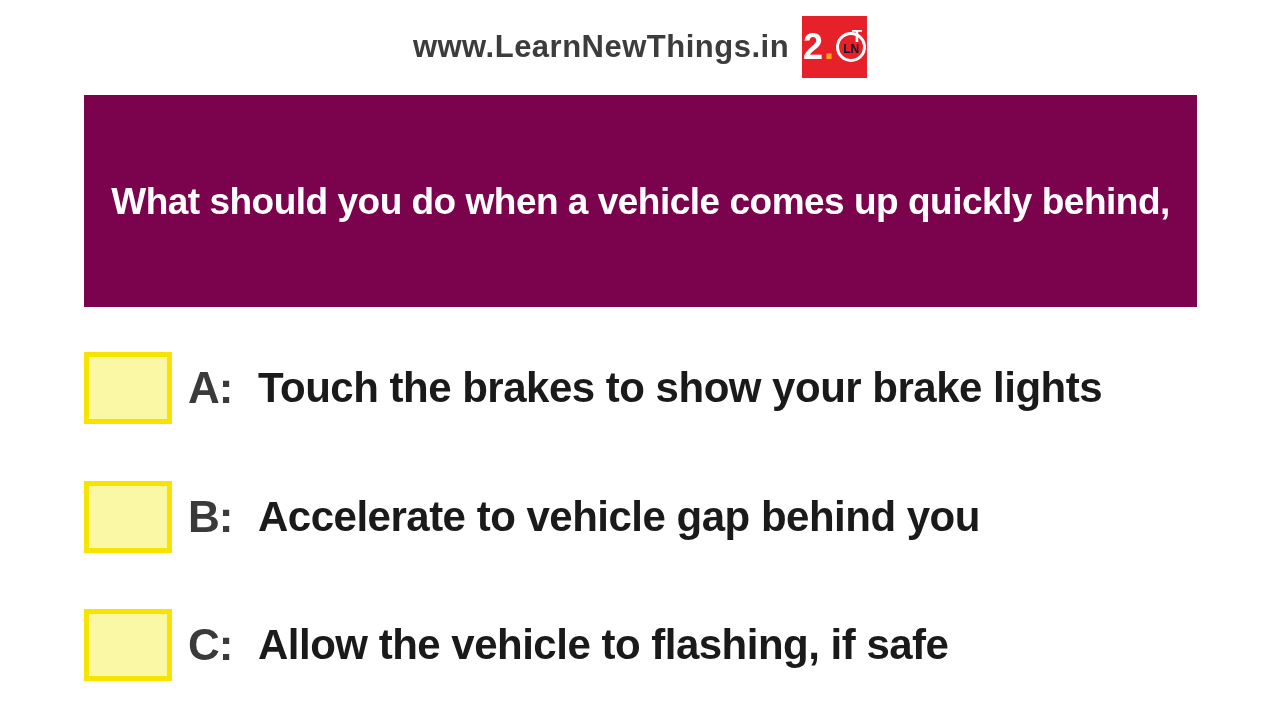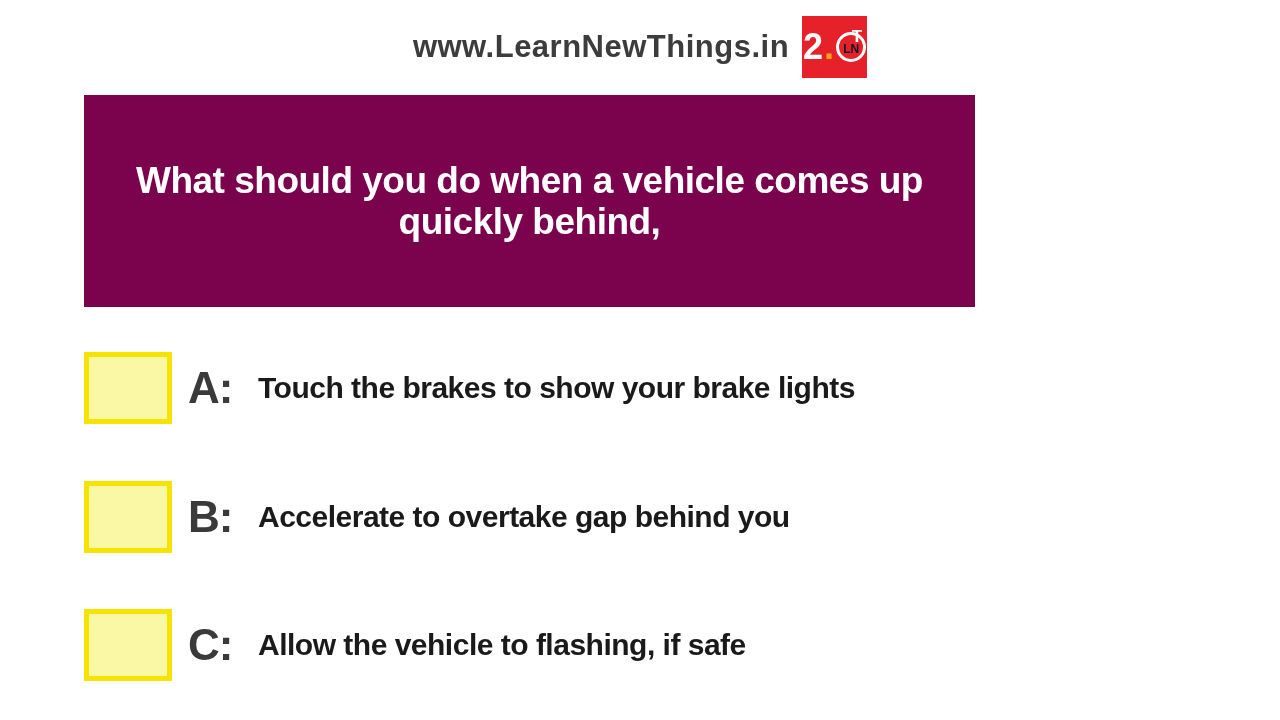--- a/index.html
+++ b/index.html
@@ -79,21 +79,21 @@
     font-size: 17px;
     font-weight: bold;
     line-height: 1;
   }
 
   
   .question-banner {
     position: absolute;
     left: 84px;
     top: 95px;
-    width: 891px;
+    width: 1113px;
     height: 212px;
     background: #7b024d;
     display: flex;
     flex-direction: column;
     align-items: center;
     justify-content: center;
     text-align: center;
   }
   .question-line {
     color: #ffffff;
@@ -124,21 +124,21 @@
   .option-label {
     margin-left: 16px;
     width: 58px;
     font-size: 44px;
     font-weight: bold;
     color: #3a3a3a;
     letter-spacing: -1px;
   }
   .option-text {
     margin-left: 12px;
-    font-size: 30px;
+    font-size: 42px;
     font-weight: 600;
     color: #1a1a1a;
     letter-spacing: -0.5px;
     white-space: nowrap;
   }
 </style>
 </head>
 <body>
 
 <div class="frame">
@@ -161,21 +161,21 @@
 
   <div class="option-row row-a">
     <div class="option-checkbox"></div>
     <div class="option-label">A:</div>
     <div class="option-text">Touch the brakes to show your brake lights</div>
   </div>
 
   <div class="option-row row-b">
     <div class="option-checkbox"></div>
     <div class="option-label">B:</div>
-    <div class="option-text">Accelerate to overtake gap behind you</div>
+    <div class="option-text">Accelerate to vehicle gap behind you</div>
   </div>
 
   <div class="option-row row-c">
     <div class="option-checkbox"></div>
     <div class="option-label">C:</div>
     <div class="option-text">Allow the vehicle to flashing, if safe</div>
   </div>
 
 </div>
 

